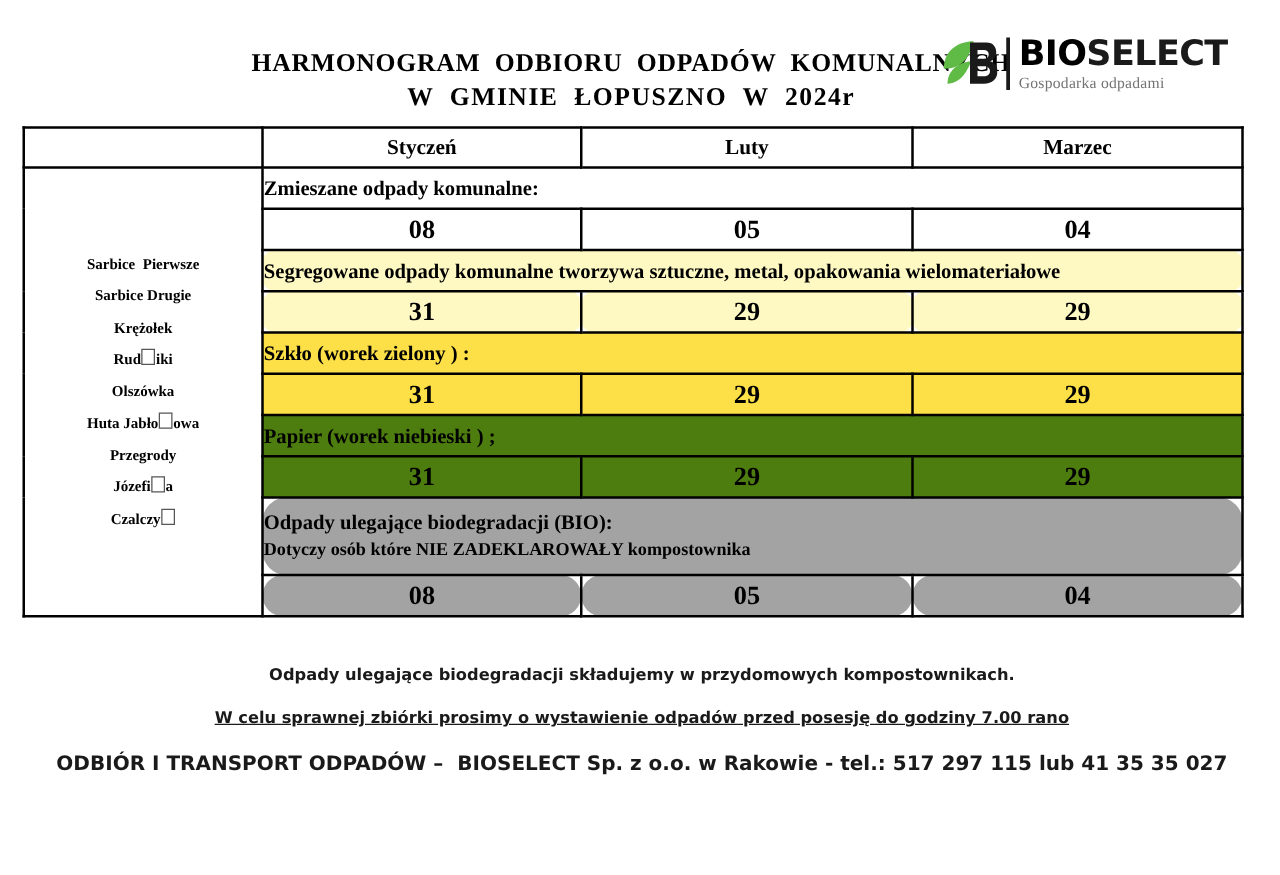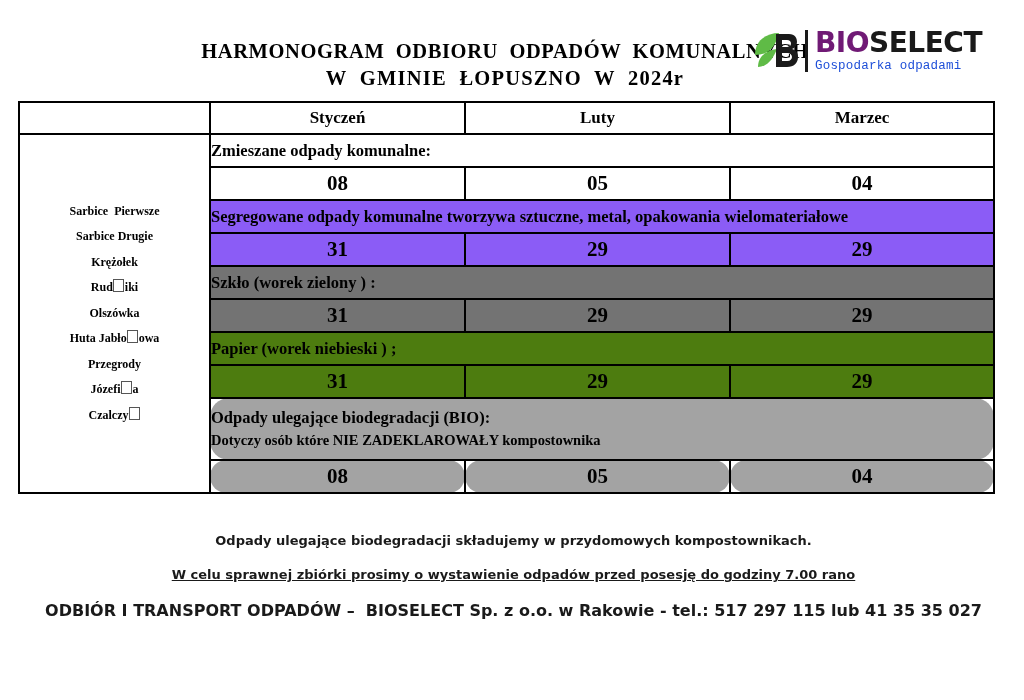--- a/index.html
+++ b/index.html
@@ -66,26 +66,26 @@
     flex-direction: column;
     line-height: 1;
   }
   .logo-word {
     font-family: "DejaVu Sans", sans-serif;
     font-weight: bold;
     font-size: 28px;
     letter-spacing: -0.5px;
     white-space: pre;
   }
-  .logo-word .bio { color: #701a75; }
+  .logo-word .bio { color: #000000; }
   .logo-word .select { color: #1a1a1a; }
   .logo-tag {
-    font-family: Liberation Mono, monospace;
+    font-family: Liberation Serif, serif;
     font-size: 12.5px;
-    color: #1d4ed8;
+    color: #737373;
     letter-spacing: 0.2px;
     margin-top: 3px;
     white-space: pre;
   }
 
   
   .sched-wrap {
     position: absolute;
     left: 18px;
     top: 101px;
@@ -151,22 +151,22 @@
     font-weight: bold;
   }
   .date-cell {
     height: 31px;
     text-align: center;
     font-weight: bold;
     font-size: 21px;
   }
 
   .row-white  { background: #ffffff; }
-  .row-yellow { background: #8b5cf6; }
-  .row-green  { background: #737373; }
+  .row-yellow { background: #fef9c3; border-radius: 10px; }
+  .row-green  { background: #fde047; }
   .row-blue   { background: #4d7c0f; }
   .row-brown  { background: #a3a3a3; border-radius: 19px; }
 
   
   .footer {
     position: absolute;
     left: 0;
     top: 533px;
     width: 1010px;
     text-align: center;

